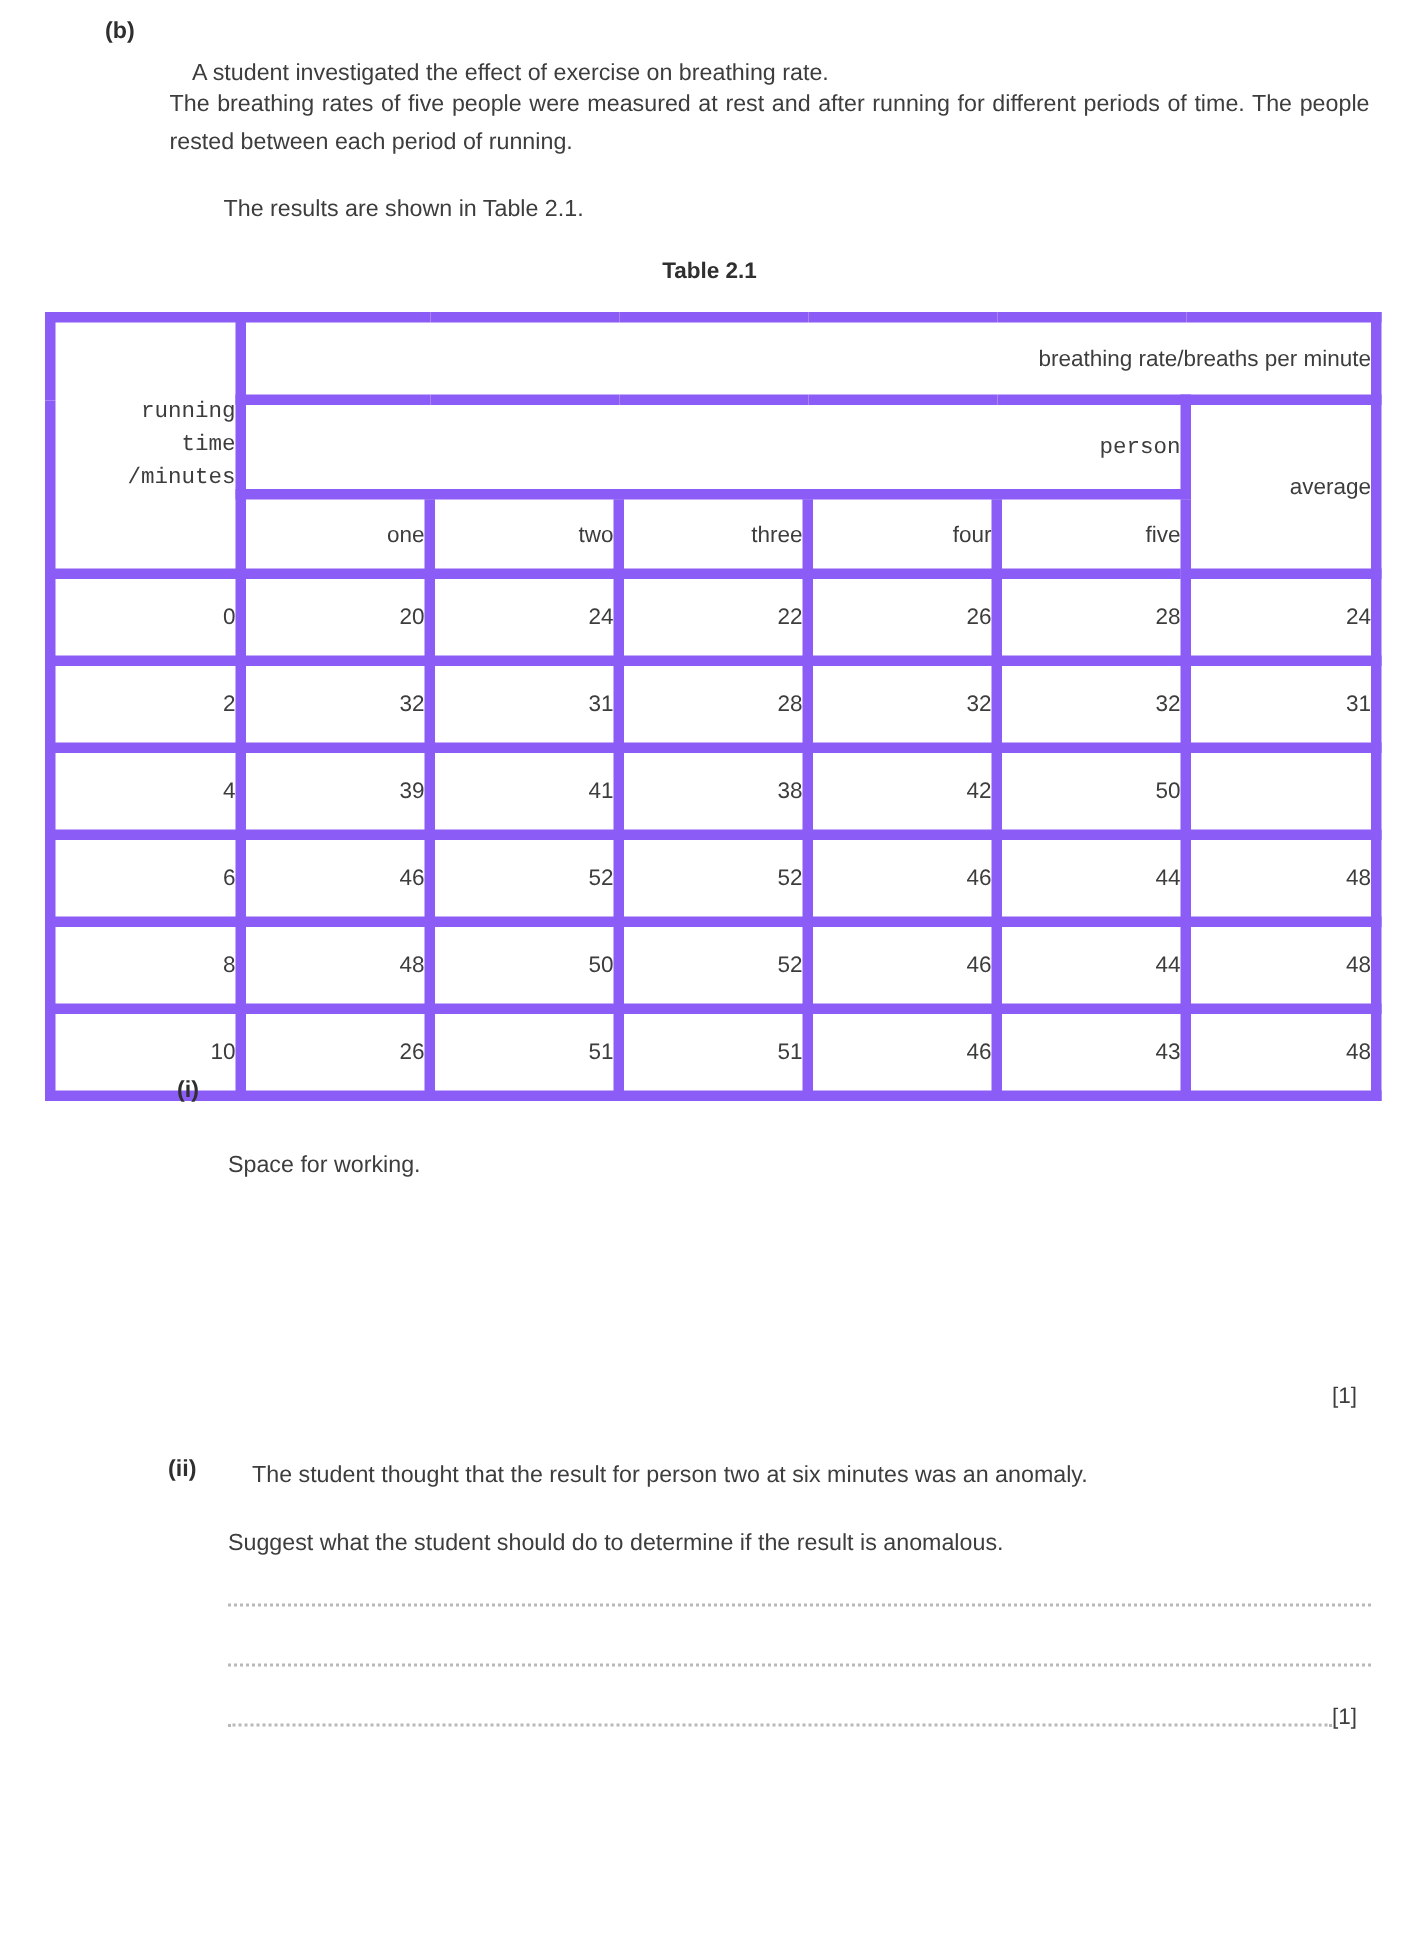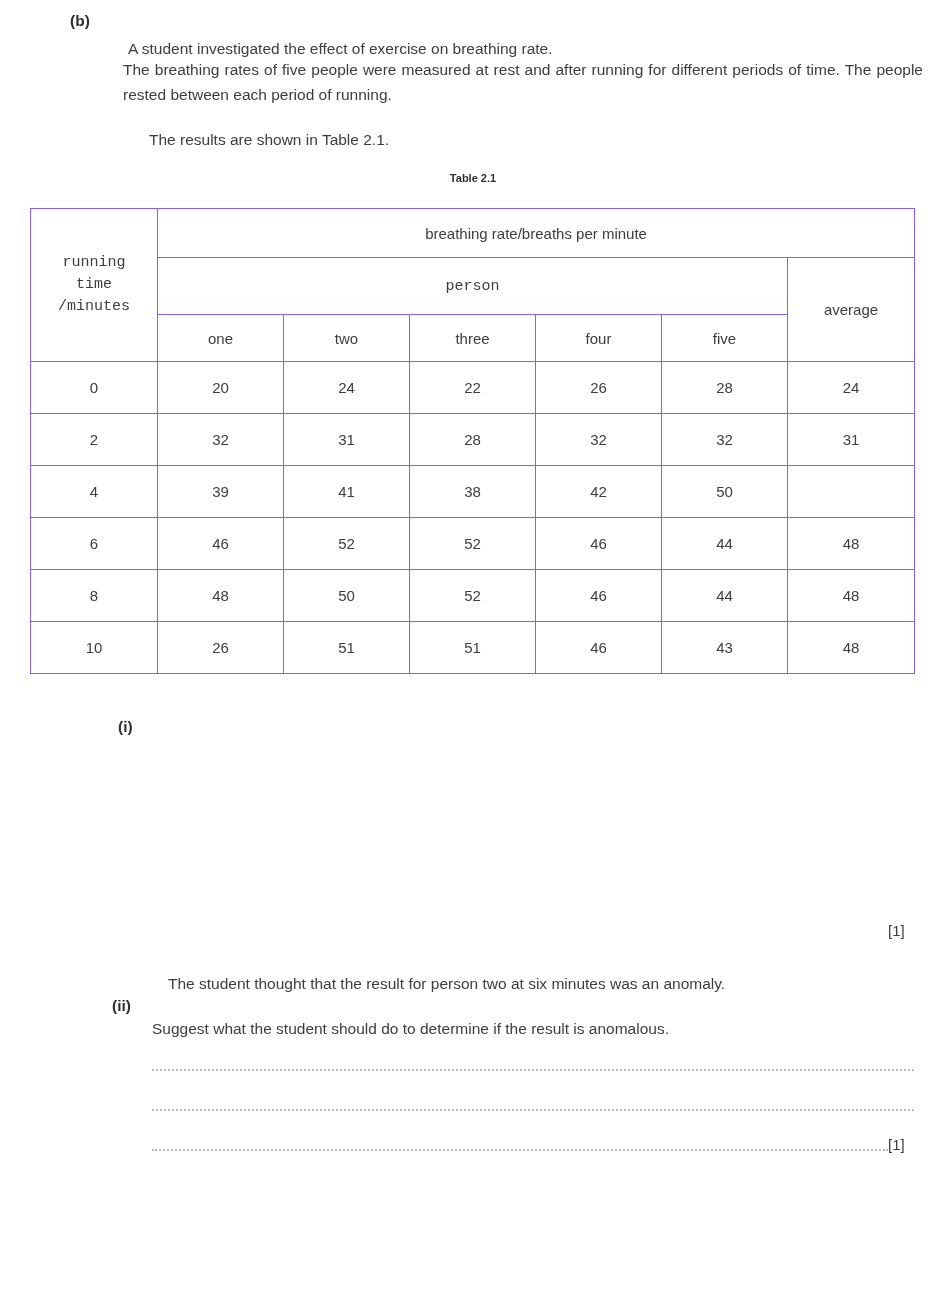--- a/index.html
+++ b/index.html
@@ -31,49 +31,48 @@
   }
   .body-text {
     position: absolute;
     font-size: 15.5px;
     line-height: 25px;
     color: #3d3d3d;
   }
   .justified {
     text-align: justify;
     text-align-last: left;
-    margin-left: 10px;
   }
 
   
   .table-caption {
     position: absolute;
     left: 0;
     width: 946px;
     text-align: center;
-    font-size: 11px;
+    font-size: 15px;
     font-weight: bold;
     color: #2f2f2f;
   }
 
   
   .results-table {
     position: absolute;
     left: 30px;
     top: 208px;
     width: 884px;
     border-collapse: collapse;
     table-layout: fixed;
     font-size: 15px;
     color: #3d3d3d;
   }
   .results-table th,
   .results-table td {
-    border: 1px solid #8b5cf6;
-    text-align: center;
+    border: 7px solid #8b5cf6;
+    text-align: right;
     vertical-align: middle;
     font-weight: normal;
     padding: 0;
   }
   .results-table th.banner {
     height: 48px;
   }
   .results-table th.person-group {
     height: 56px;
     font-family: Liberation Mono, monospace;
@@ -202,26 +201,27 @@
         <td class="data-cell">51</td>
         <td class="data-cell">46</td>
         <td class="data-cell">43</td>
         <td class="data-cell">48</td>
       </tr>
     </tbody>
   </table>
 
   <div class="marker" style="left:118px; top:718px;">(i)</div>
 
+  <div class="body-text" style="left:152px; top:764px; width:762px;">Space for working.</div>
 
   <div style="position:absolute; left:152px; top:795px; width:762px; height:110px;"></div>
 
   <div class="mark-tail" style="left:888px; top:922px;">[1]</div>
 
-  <div class="marker" style="left:112px; top:997px;">(ii)</div>
+  <div class="marker" style="left:112px; top:971px;">(ii)</div>
   <div class="body-text" style="left:168px; top:971px; width:762px;">The student thought that the result for person two at six minutes was an anomaly.</div>
 
   <div class="body-text" style="left:152px; top:1016px; width:762px;">Suggest what the student should do to determine if the result is anomalous.</div>
 
   <div class="answer-line" style="left:152px; top:1068px; width:762px;"></div>
   <div class="answer-line" style="left:152px; top:1108px; width:762px;"></div>
   <div class="answer-line" style="left:152px; top:1148px; width:736px;"></div>
 
   <div class="mark-tail" style="left:888px; top:1136px;">[1]</div>
 

